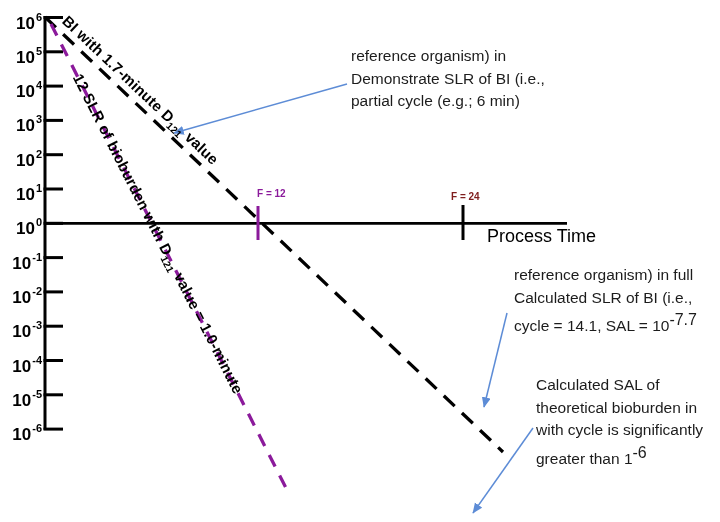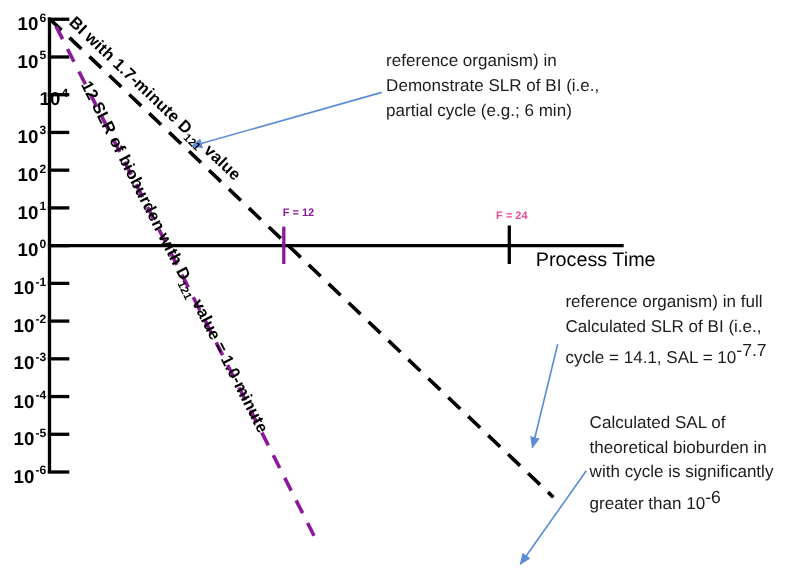--- a/index.html
+++ b/index.html
@@ -11,21 +11,21 @@
         font-weight:bold;font-size:17px;line-height:24px;height:24px;}
   .ylab sup{font-size:11px;position:relative;top:-1px;left:1px;}
   .tick{stroke:#000;stroke-width:3;}
   .line-label{position:absolute;white-space:nowrap;font-weight:bold;font-size:15px;
               transform-origin:0 0;letter-spacing:.2px;}
   .line-label sub{font-size:10px;}
   #bi-label{left:71px;top:12px;transform:rotate(43.5deg);}
   #bioburden-label{left:85px;top:71px;transform:rotate(63deg);}
   .fmark{position:absolute;font-weight:bold;font-size:10px;white-space:nowrap;}
   #f12{left:257px;top:188px;color:#8B1A9B;}
-  #f24{left:451px;top:191px;color:#ec4899;}
+  #f24{left:451px;top:191px;color:#7f1d1d;}
   #process-time{position:absolute;left:487px;top:226px;font-size:18px;white-space:nowrap;}
   .ann{position:absolute;font-size:15.5px;line-height:22.5px;color:#1c1c1c;white-space:nowrap;}
   .ann sup{font-size:16px;}
   #ann-demonstrate{left:351px;top:45px;}
   #ann-slr{left:514px;top:264px;}
   #ann-sal{left:536px;top:374px;}
 </style>
 </head>
 <body>
 
@@ -66,21 +66,21 @@
     <line x1="51" y1="24" x2="286" y2="488" stroke="#8B1A9B" stroke-width="3.3" stroke-dasharray="13 10"></line>
 
     <line x1="347" y1="84" x2="174" y2="133" stroke="#5d8cd6" stroke-width="1.5" marker-end="url(#ah)"></line>
     <line x1="507" y1="313" x2="484" y2="407" stroke="#5d8cd6" stroke-width="1.5" marker-end="url(#ah)"></line>
     <line x1="533" y1="428" x2="473" y2="513" stroke="#5d8cd6" stroke-width="1.5" marker-end="url(#ah)"></line>
   </svg>
 
   <div id="y-axis-labels">
       <div class="ylab" style="top: 5.5px;">10<sup>6</sup></div>
       <div class="ylab" style="top: 39.8px;">10<sup>5</sup></div>
-      <div class="ylab" style="top: 74.1px; margin-left: 20px;">10<sup>4</sup></div>
+      <div class="ylab" style="top: 74.1px;">10<sup>4</sup></div>
       <div class="ylab" style="top: 108.4px;">10<sup>3</sup></div>
       <div class="ylab" style="top: 142.7px;">10<sup>2</sup></div>
       <div class="ylab" style="top: 177px;">10<sup>1</sup></div>
       <div class="ylab" style="top: 211.3px;">10<sup>0</sup></div>
       <div class="ylab" style="top: 245.6px;">10<sup>-1</sup></div>
       <div class="ylab" style="top: 279.9px; text-align: right;">10<sup>-2</sup></div>
       <div class="ylab" style="top: 314.2px;">10<sup>-3</sup></div>
       <div class="ylab" style="top: 348.5px;">10<sup>-4</sup></div>
       <div class="ylab" style="top: 382.8px;">10<sup>-5</sup></div>
       <div class="ylab" style="top: 417.1px;">10<sup>-6</sup></div>
@@ -104,16 +104,16 @@
   <div class="ann" id="ann-slr">
     <div>reference organism) in full</div>
     <div>Calculated SLR of BI (i.e.,</div>
     <div><span>cycle = 14.1, SAL = 10</span><sup>-7.7</sup></div>
   </div>
 
   <div class="ann" id="ann-sal">
     <div>Calculated SAL of</div>
     <div>theoretical bioburden in</div>
     <div>with cycle is significantly</div>
-    <div><span>greater than 10</span><sup>-6</sup></div>
+    <div><span>greater than 1</span><sup>-6</sup></div>
   </div>
 
 </div>
 
 </body></html>

